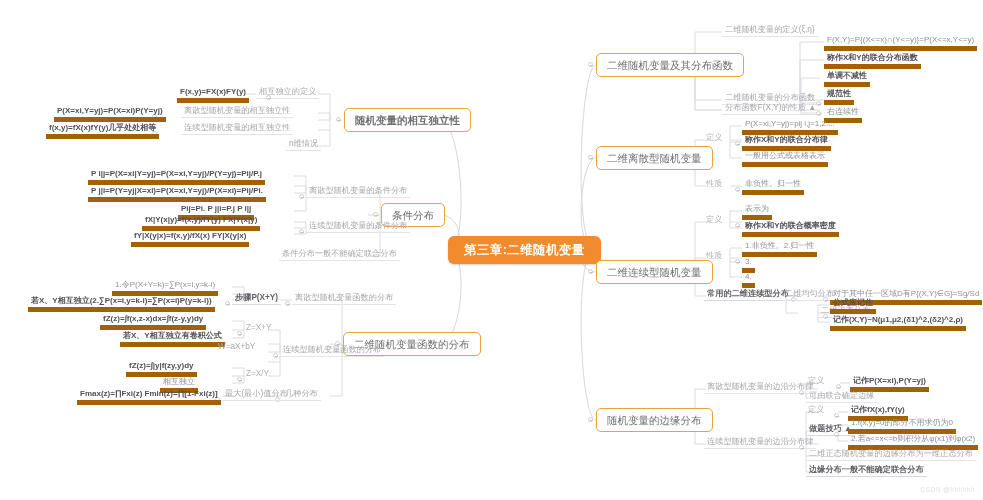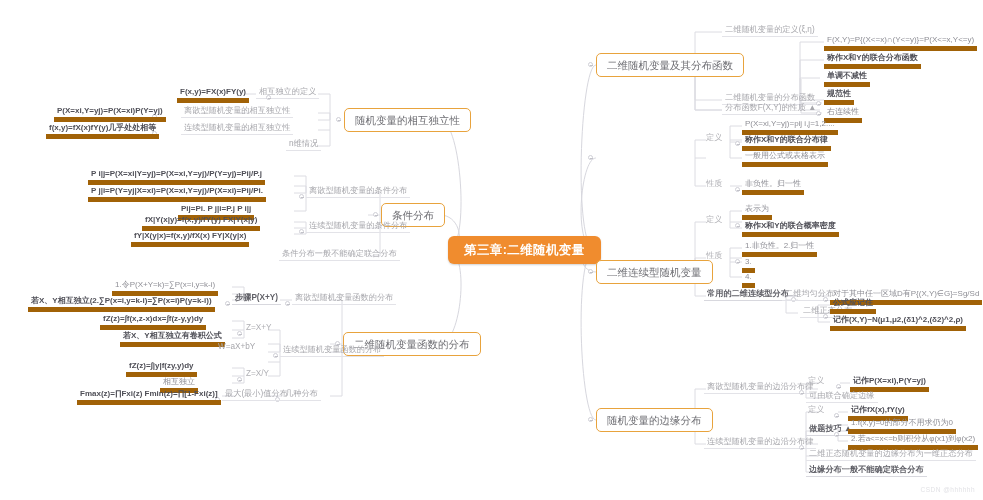--- a/index.html
+++ b/index.html
@@ -178,20 +178,21 @@
   <div class="node formula b" style="left:824px; top:52px;">称作X和Y的联合分布函数</div>
 
   <div class="node sub" style="left:722px; top:102px;">分布函数F(X,Y)的性质 ▲</div>
   <div class="dot" style="left:816px; top:111px;">
       <span class="h"></span>
     </div>
   <div class="node formula b" style="left:824px; top:70px;">单调不减性</div>
   <div class="node formula b" style="left:824px; top:88px;">规范性</div>
   <div class="node formula" style="left:824px; top:106px;">右连续性</div>
 
+  <div class="node topic" style="left:596px; top:146px;">二维离散型随机变量</div>
   <div class="dot" style="left:588px; top:155px;">
       <span class="h"></span>
     </div>
 
   <div class="node lbl" style="left:704px; top:132px;">定义</div>
   <div class="dot" style="left:735px; top:141px;">
       <span class="h"></span>
     </div>
   <div class="node formula" style="left:742px; top:118px;">P(X=xi,Y=yj)=pij   i,j=1,2....</div>
   <div class="node formula b" style="left:742px; top:134px;">称作X和Y的联合分布律</div>
@@ -226,21 +227,21 @@
   <div class="node sub b" style="left:704px; top:288px;">常用的二维连续型分布</div>
   <div class="dot" style="left:791px; top:297px;">
       <span class="h"></span>
     </div>
   <div class="node sub" style="left:782px; top:288px;">二维均匀分布</div>
   <div class="dot" style="left:823px; top:297px;">
       <span class="h"></span>
     </div>
   <div class="node formula" style="left:830px; top:288px;">对于其中任一区域D有P{(X,Y)∈G}=Sg/Sd</div>
 
-  <div class="node sub" style="left:800px; top:305px;text-align:center;">二维正态分布</div>
+  <div class="node sub" style="left:818px; top:305px;text-align:center;">二维正态分布</div>
   <div class="dot" style="left:823px; top:314px;">
       <span class="h"></span>
     </div>
   <div class="node formula b" style="left:830px; top:297px;">公式应记住</div>
   <div class="node formula b" style="left:830px; top:314px;">记作(X,Y)~N(μ1,μ2,(δ1)^2,(δ2)^2,ρ)</div>
 
   <div class="node topic" style="left:596px; top:408px;">随机变量的边缘分布</div>
   <div class="dot" style="left:588px; top:417px;">
       <span class="h"></span>
     </div>
@@ -269,21 +270,21 @@
   <div class="node sub b" style="left:806px; top:423px;">做题技巧 ▲</div>
   <div class="dot" style="left:834px; top:432px;">
       <span class="h"></span>
     </div>
   <div class="node formula" style="left:848px; top:417px;">1.f(x,y)=0的部分不用求仍为0</div>
   <div class="node formula" style="left:848px; top:433px;">2.若a&lt;=x&lt;=b则积分从φ(x1)到φ(x2)</div>
 
   <div class="node sub" style="left:806px; top:448px;">二维正态随机变量的边缘分布为一维正态分布</div>
   <div class="node sub b" style="left:806px; top:464px;">边缘分布一般不能确定联合分布</div>
 
-  <div class="node topic" style="left:344px; top:108px;">随机变量的相互独立性</div>
+  <div class="node topic" style="left:344px; top:108px;font-weight:bold;">随机变量的相互独立性</div>
   <div class="dot" style="left:336px; top:117px;">
       <span class="h"></span>
     </div>
 
   <div class="node sub" style="left:256px; top:86px;">相互独立的定义</div>
   <div class="dot" style="left:266px; top:95px;">
       <span class="h"></span>
     </div>
   <div class="node formula b" style="left:152px; top:86px;margin-left:25px;">F(x,y)=FX(x)FY(y)</div>
 

